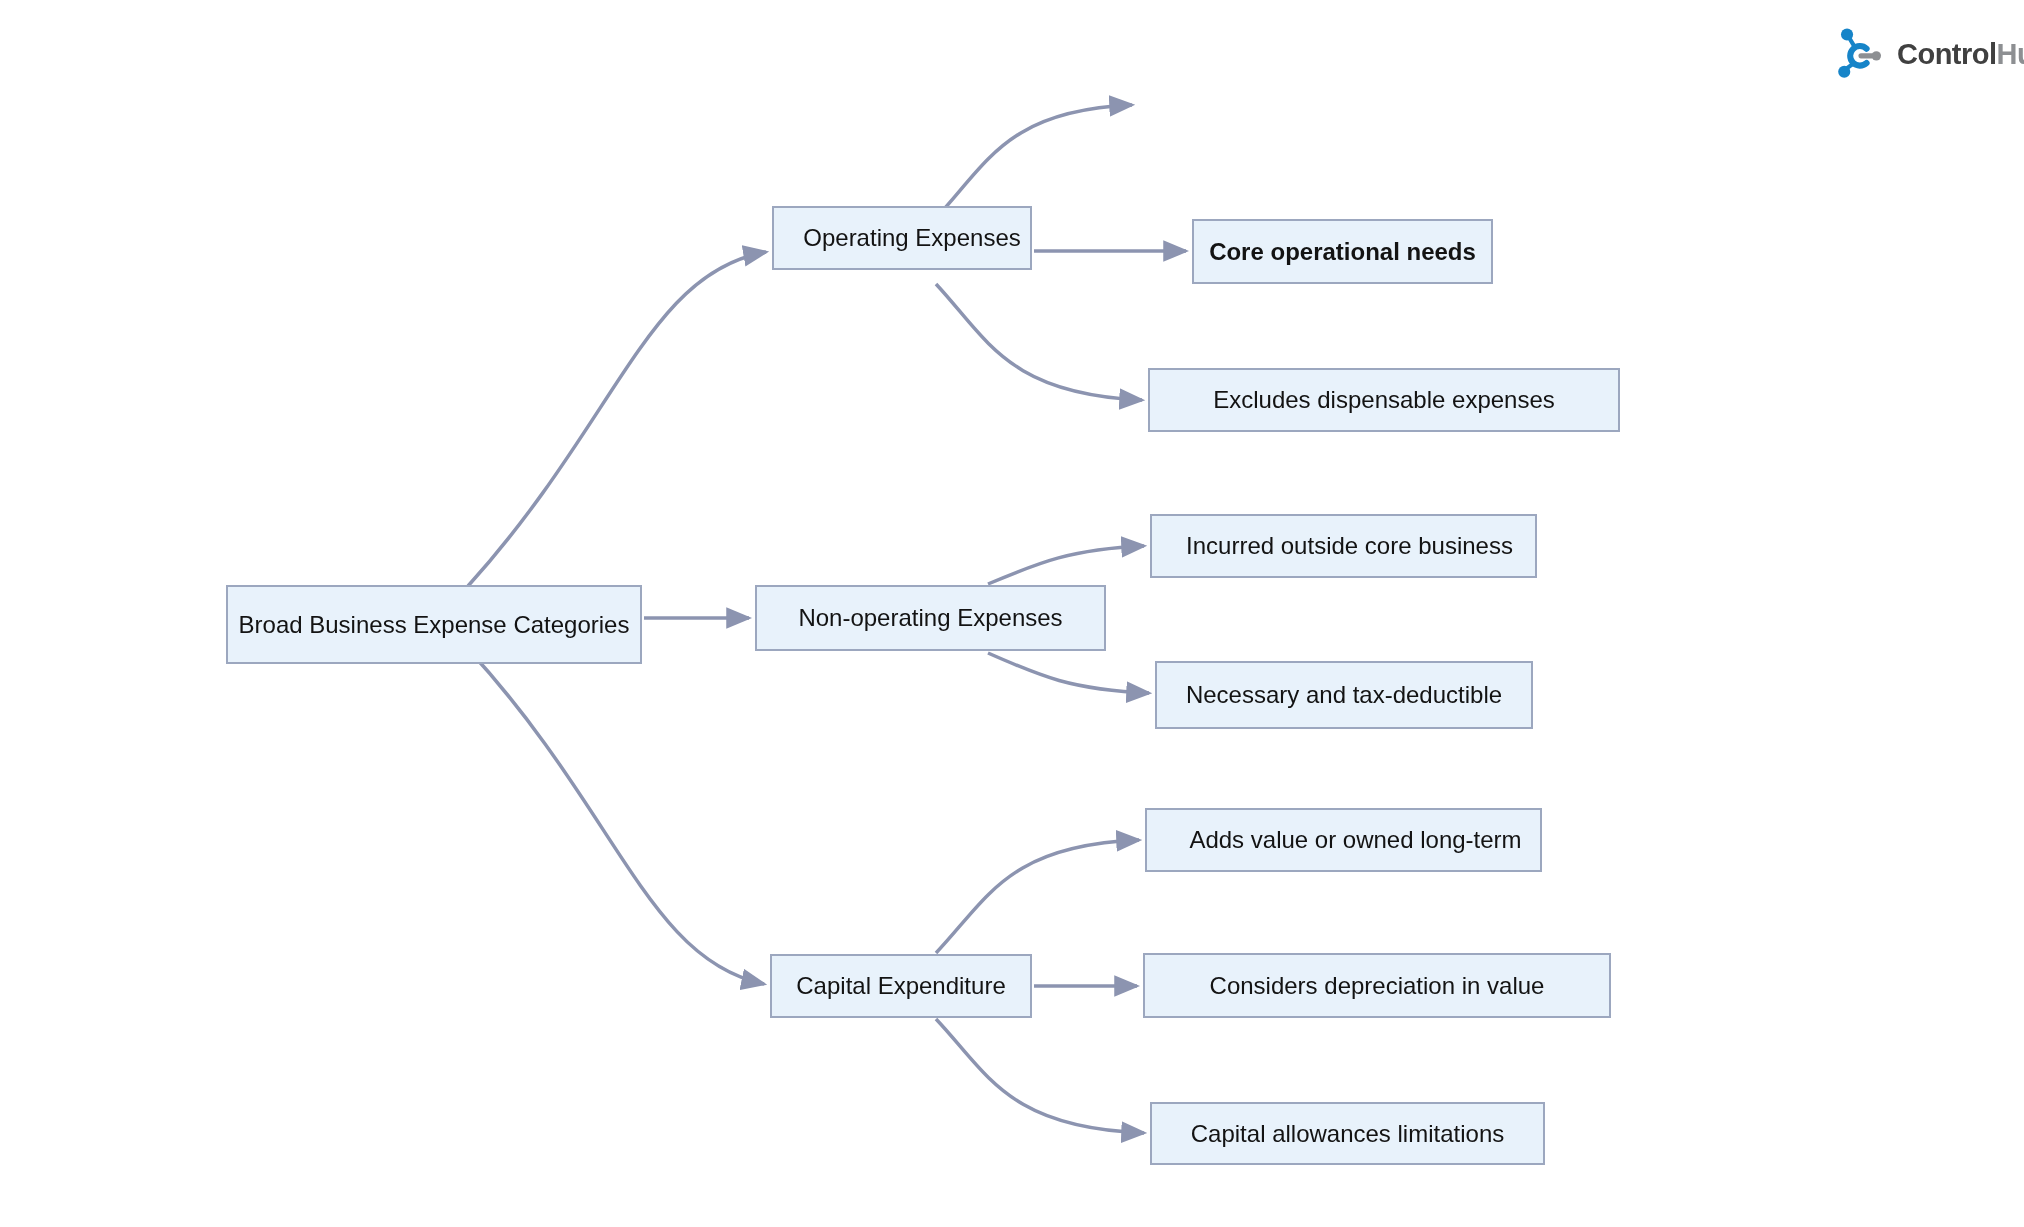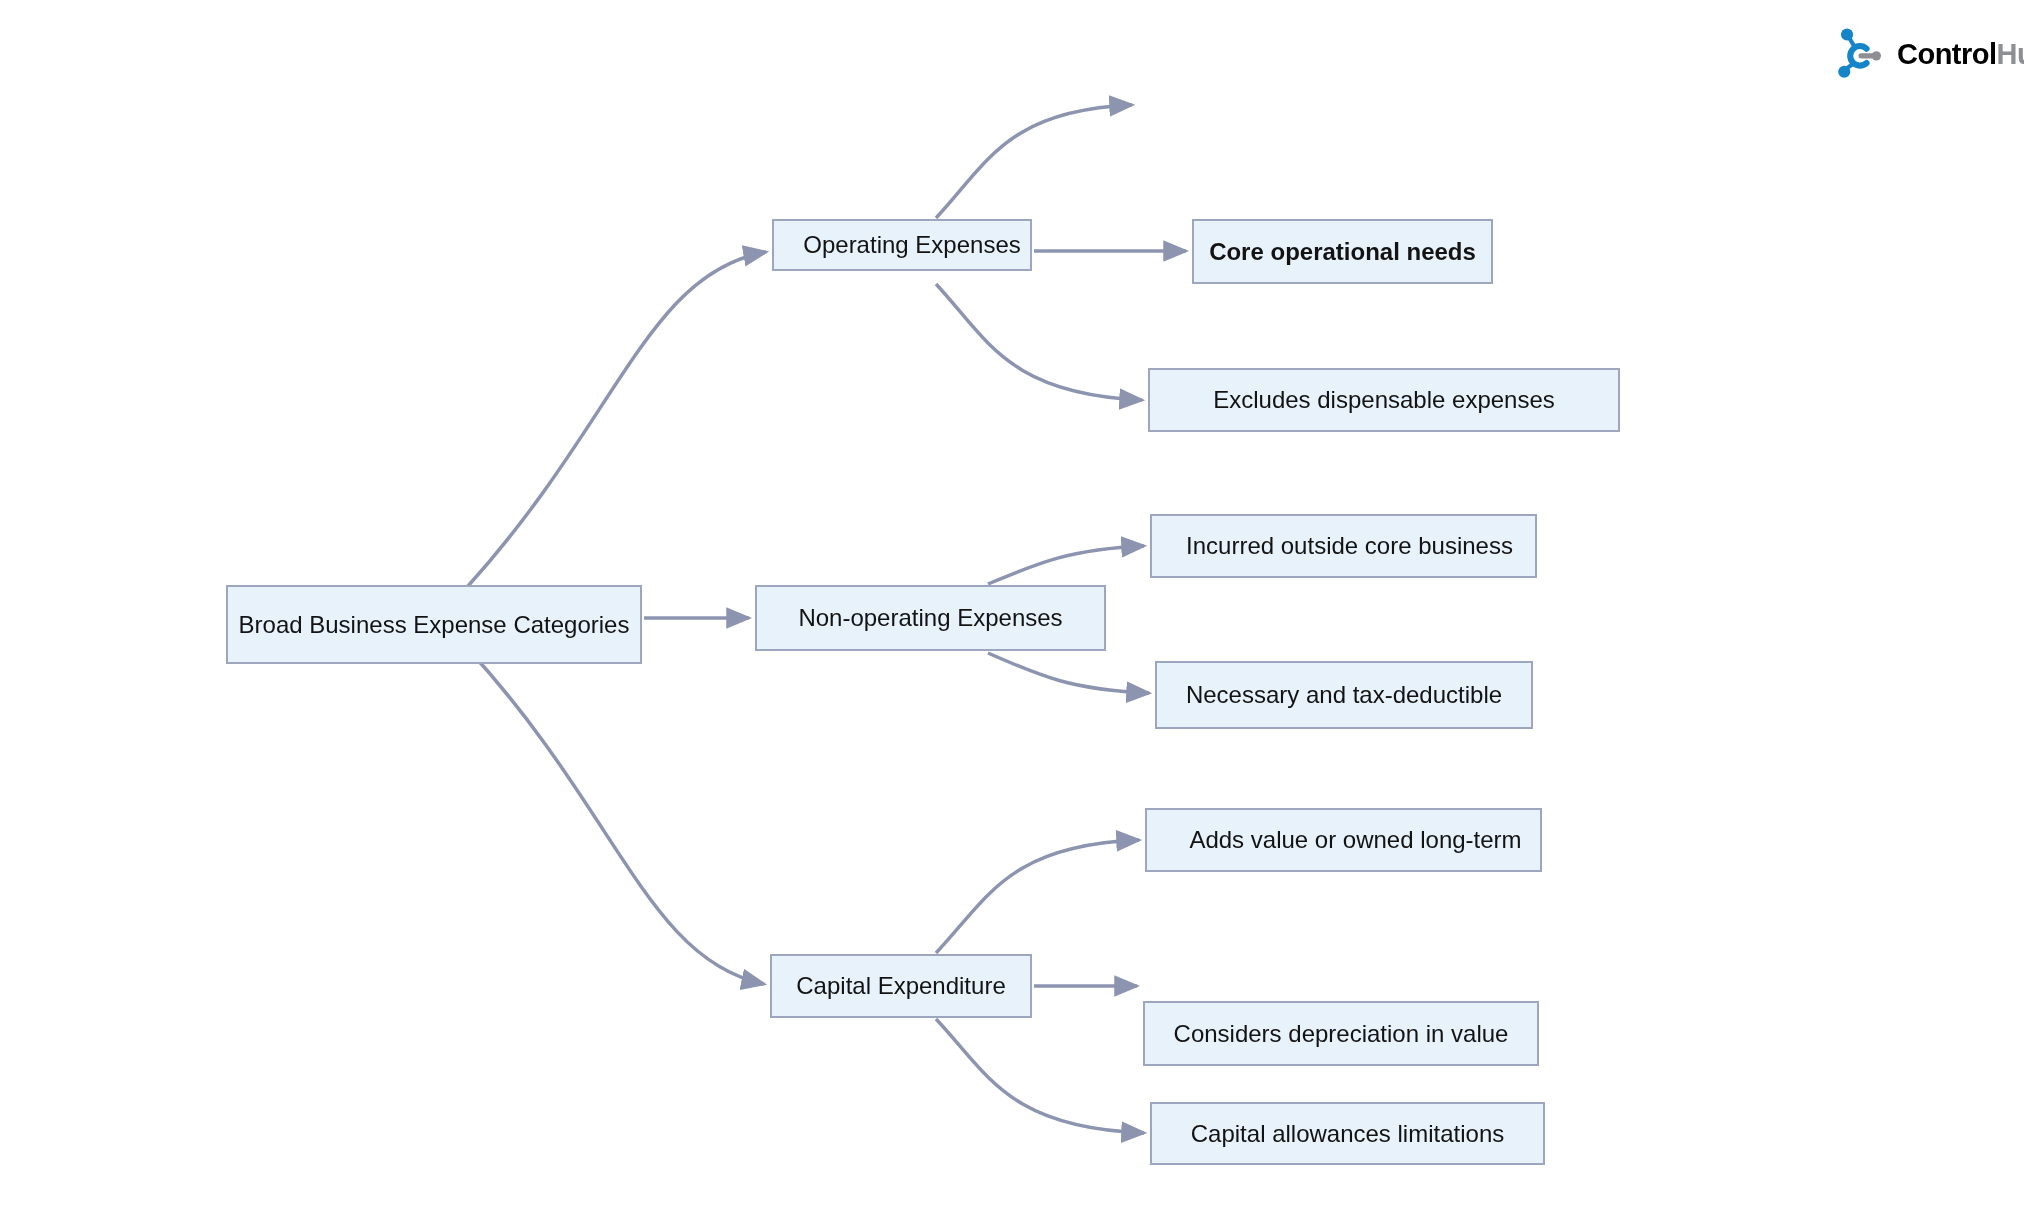--- a/index.html
+++ b/index.html
@@ -12,21 +12,21 @@
     position:absolute; box-sizing:border-box;
     display:flex; align-items:center; justify-content:center;
     background:#E8F2FB; border:2px solid #9CA7BF;
     color:#131313; font-size:24px; line-height:1; white-space:nowrap;
   }
   .logo {
     position:absolute; left:1832px; top:27px;
     display:flex; align-items:center; gap:7px;
   }
   .logo-text { font-size:29px; font-weight:700; letter-spacing:-0.5px; }
-  .logo-primary { color:#000000;margin-top:36px; }
+  .logo-primary { color:#404040;margin-top:36px; }
   .logo-secondary { color:#8D8F92; }
 </style>
 </head>
 <body>
 
 <div class="canvas">
 
   <svg class="edges" viewBox="0 0 2024 1227" xmlns="http://www.w3.org/2000/svg">
     <defs>
       <marker id="arrow" viewBox="0 0 12 10" refX="10.5" refY="5" markerWidth="26" markerHeight="22" markerUnits="userSpaceOnUse" orient="auto">
@@ -43,31 +43,31 @@
       <path d="M 988,584 C 1040,562 1072,549 1144,546" marker-end="url(#arrow)"></path>
       <path d="M 988,653 C 1040,676 1072,690 1149,693" marker-end="url(#arrow)"></path>
       <path d="M 936,953 C 988,898 1008,845 1139,840" marker-end="url(#arrow)"></path>
       <path d="M 1034,986 H 1137" marker-end="url(#arrow)"></path>
       <path d="M 936,1019 C 988,1074 1008,1128 1144,1133" marker-end="url(#arrow)"></path>
     </g>
   </svg>
 
   <div class="node" style="left:226px; top:585px; width:416px; height:79px;">Broad Business Expense Categories</div>
 
-  <div class="node" style="left:772px; top:219px; width:260px; height:52px;padding-left:20px;">Operating Expenses</div>
+  <div class="node" style="left:772px; top:206px; width:260px; height:64px;padding-left:20px;">Operating Expenses</div>
   <div class="node" style="left:1192px; top:219px; width:301px; height:65px;font-weight:bold;">Core operational needs</div>
   <div class="node" style="left:1148px; top:368px; width:472px; height:64px;">Excludes dispensable expenses</div>
 
   <div class="node" style="left:755px; top:585px; width:351px; height:66px;">Non-operating Expenses</div>
   <div class="node" style="left:1150px; top:514px; width:387px; height:64px;padding-left:12px;">Incurred outside core business</div>
   <div class="node" style="left:1155px; top:661px; width:378px; height:68px;">Necessary and tax-deductible</div>
 
   <div class="node" style="left:770px; top:954px; width:262px; height:64px;">Capital Expenditure</div>
   <div class="node" style="left:1145px; top:808px; width:397px; height:64px;padding-left:24px;">Adds value or owned long-term</div>
-  <div class="node" style="left:1143px; top:953px; width:396px; height:65px;margin-top:48px;">Considers depreciation in value</div>
+  <div class="node" style="left:1143px; top:953px; width:468px; height:65px;">Considers depreciation in value</div>
   <div class="node" style="left:1150px; top:1102px; width:395px; height:63px;">Capital allowances limitations</div>
 
   <div class="logo">
     <svg width="58" height="54" viewBox="0 0 62 58" xmlns="http://www.w3.org/2000/svg">
       <line x1="18" y1="11" x2="24" y2="21" stroke="#1684C8" stroke-width="4.5" stroke-linecap="round"></line>
       <line x1="15" y1="45" x2="23" y2="39" stroke="#1684C8" stroke-width="4.5" stroke-linecap="round"></line>
       <circle cx="16" cy="8" r="6.5" fill="#1684C8"></circle>
       <circle cx="13" cy="48" r="6.5" fill="#1684C8"></circle>
       <path d="M 37.0,23.3 A 10.5,10.5 0 1 0 37.0,38.7" fill="none" stroke="#1684C8" stroke-width="6.5" stroke-linecap="round"></path>
       <line x1="31" y1="31" x2="45" y2="31" stroke="#8D8F92" stroke-width="5.5" stroke-linecap="round"></line>

